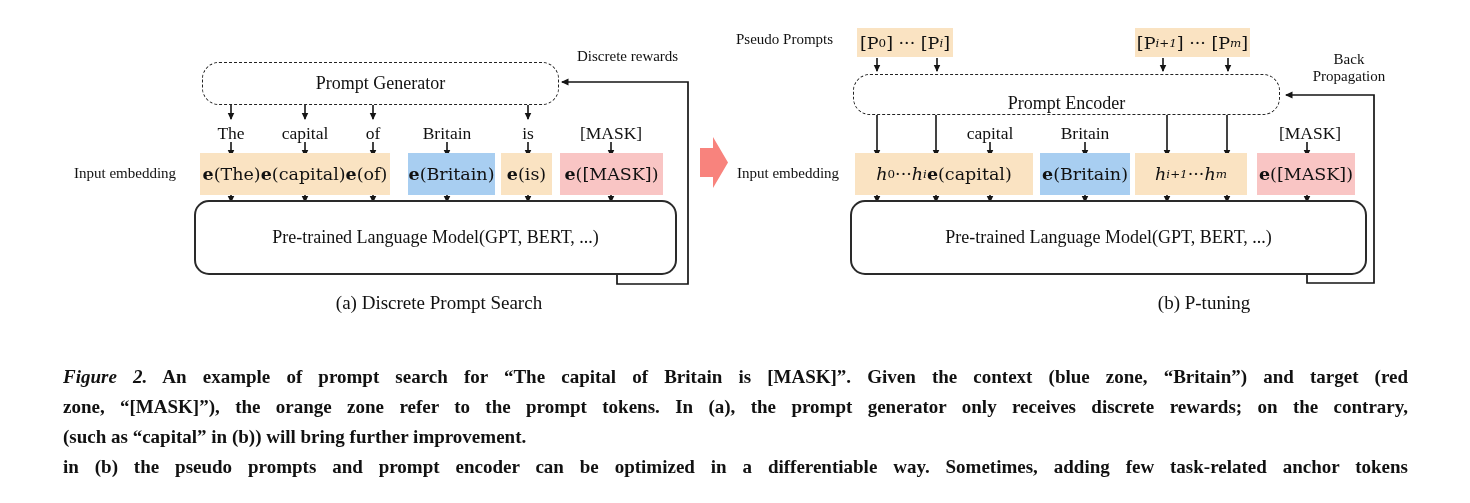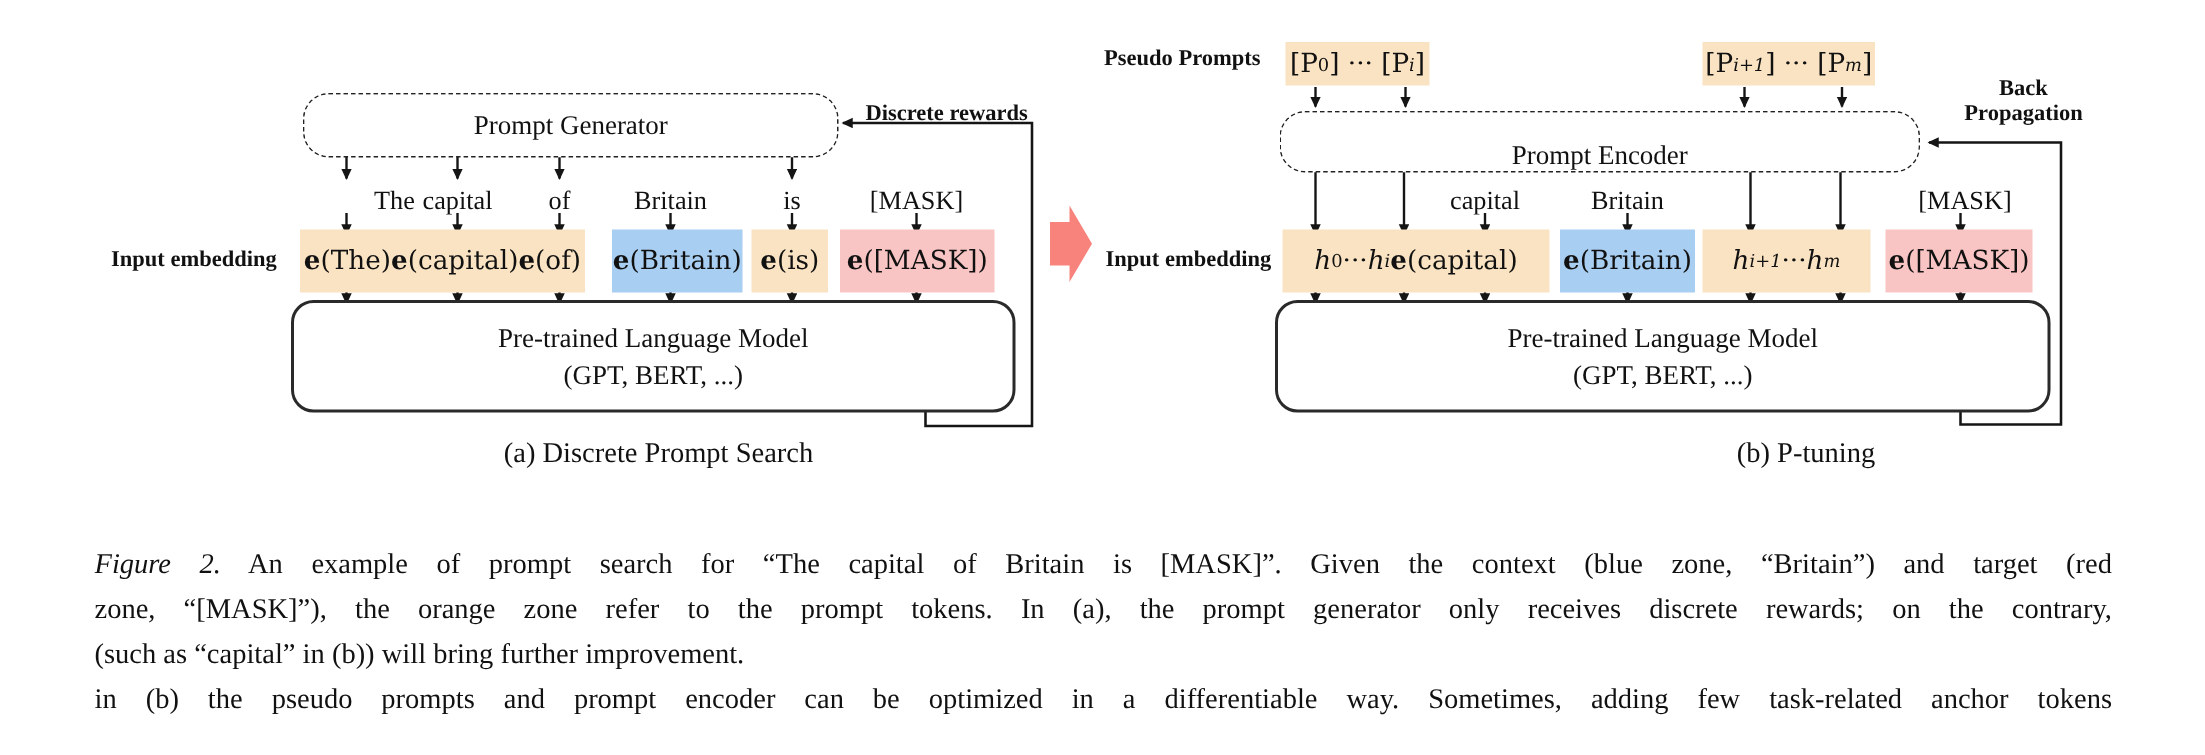--- a/index.html
+++ b/index.html
@@ -8,40 +8,40 @@
     font-family:"Liberation Serif","DejaVu Serif",serif;color:#111;
   }
   .wires{position:absolute;left:0;top:0;width:1470px;height:340px;}
   .dashedbox{
     position:absolute;border:1.7px dashed #222;border-radius:17px;background:#fff;
     display:flex;align-items:center;justify-content:center;
     font-size:18px;
   }
   .plmbox{
     position:absolute;border:2px solid #2a2a2a;border-radius:15px;background:#fff;
-    display:flex;flex-direction:column;align-items:center;justify-content:center;
+    display:flex;flex-direction:row;align-items:center;justify-content:center;
     font-size:18px;line-height:25px;
   }
   .zone{
     position:absolute;display:flex;align-items:center;justify-content:center;
     font-size:17.5px;font-family:"DejaVu Serif","Liberation Serif",serif;
     white-space:nowrap;
   }
   .zone sub{font-size:68%;line-height:0;}
   .zone b{font-weight:bold;}
   .pzone{background:#FAE3C2;}
   .czone{background:#A8CEF1;}
   .tzone{background:#F9C5C4;}
   .tok{
     position:absolute;transform:translateX(-50%);font-size:17.5px;white-space:nowrap;
   }
-  .smalllabel{position:absolute;font-size:15px;white-space:nowrap;font-weight:bold;}
+  .smalllabel{position:absolute;font-size:15px;white-space:nowrap;}
   .panelcaption{position:absolute;transform:translateX(-50%);font-size:19px;white-space:nowrap;margin-left:12px;}
   .figcap{position:absolute;left:63px;top:362px;width:1345px;font-size:19px;line-height:30px;}
-  .cap-line{height:30px;overflow:hidden;text-align:justify;}
+  .cap-line{height:30px;overflow:hidden;text-align:justify;font-weight:bold;}
   .cap-line::after{content:"";display:inline-block;width:100%;}
   .cap-line.last{text-align:left;}
   .cap-line.last::after{content:none;}
   .fig-tag{font-style:italic;}
 </style>
 </head>
 <body>
 
 <div class="stage">
 
@@ -106,23 +106,23 @@
     </g>
     <polyline points="1307,271 1307,283 1374,283 1374,95 1286,95" fill="none" stroke="#151515" stroke-width="1.7" marker-end="url(#arr)"></polyline>
   </svg>
 
   <div class="smalllabel" style="left:74px;top:165px;">Input embedding</div>
 
   <div class="dashedbox" style="left:202px;top:62px;width:355px;height:41px;">
     <span>Prompt Generator</span>
   </div>
 
-  <div class="smalllabel" style="left:577px;top:68px;">Discrete rewards</div>
-
-  <span class="tok" style="left:231px;top:123px;margin-left:32px;">The</span>
+  <div class="smalllabel" style="left:577px;top:48px;">Discrete rewards</div>
+
+  <span class="tok" style="left:231px;top:123px;">The</span>
   <span class="tok" style="left:305px;top:123px;">capital</span>
   <span class="tok" style="left:373px;top:123px;">of</span>
   <span class="tok" style="left:447px;top:123px;">Britain</span>
   <span class="tok" style="left:528px;top:123px;">is</span>
   <span class="tok" style="left:611px;top:123px;">[MASK]</span>
 
   <div class="zone pzone" style="left:200px;top:153px;width:190px;height:42px;">
       <b>e</b>
       <span>(The) </span>
       <b>e</b>

